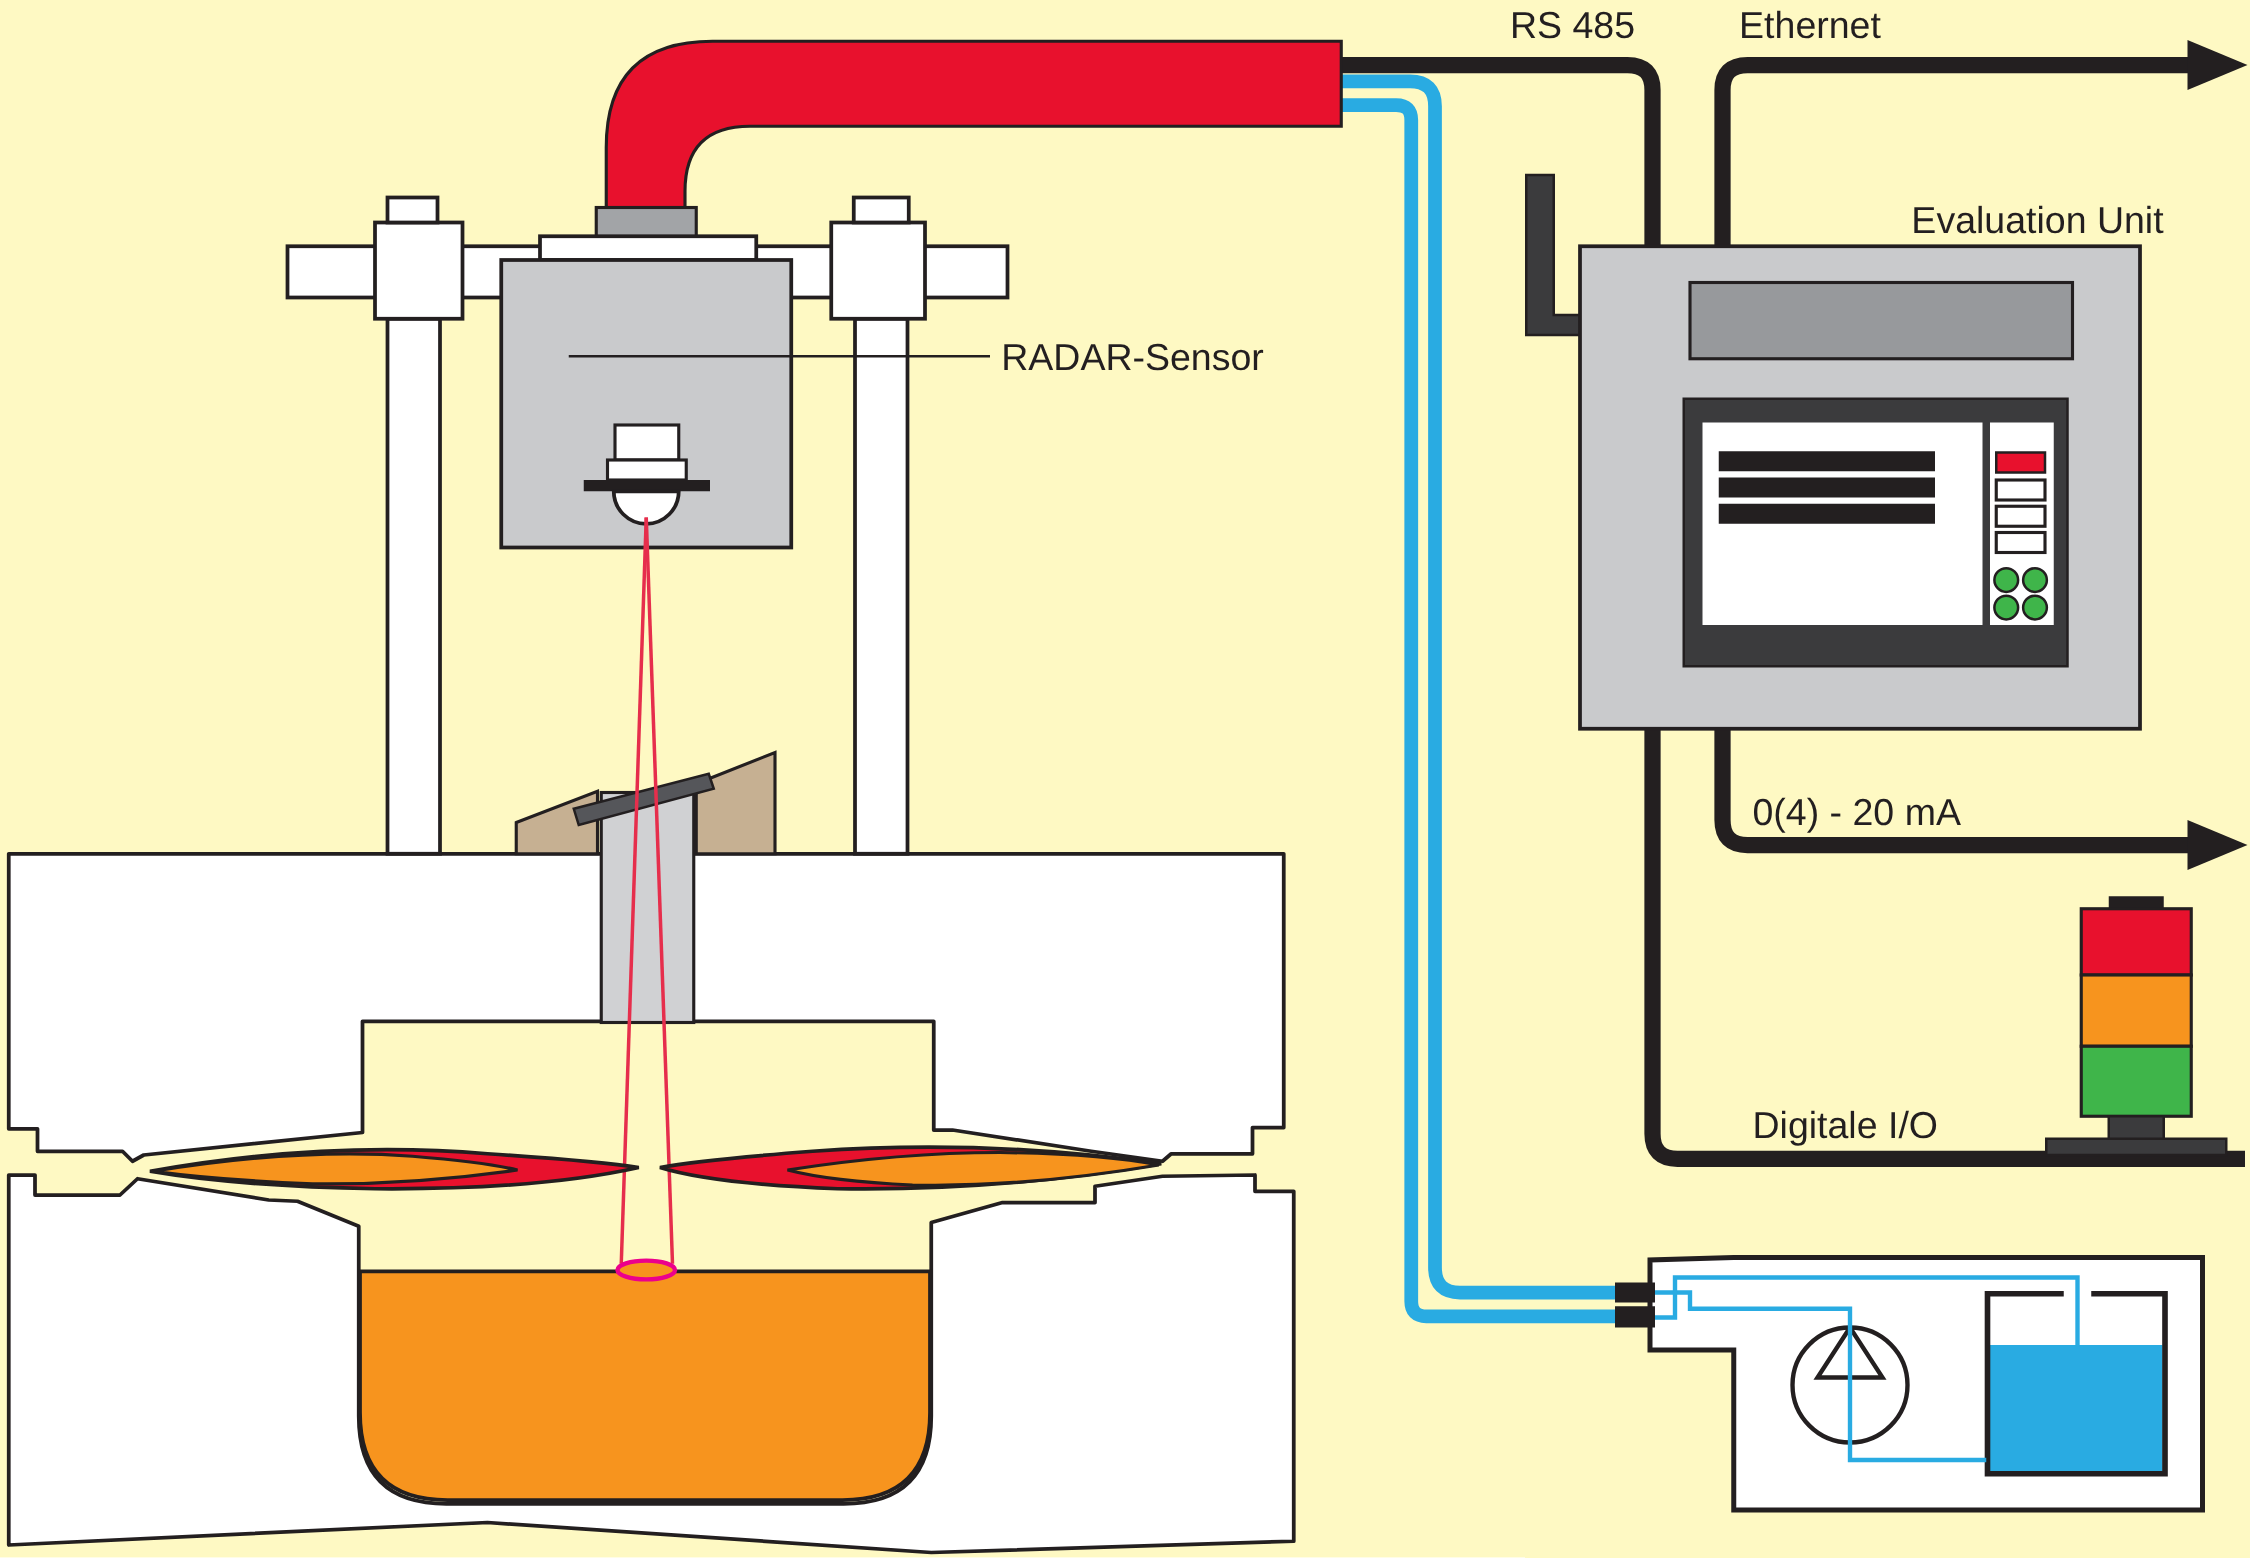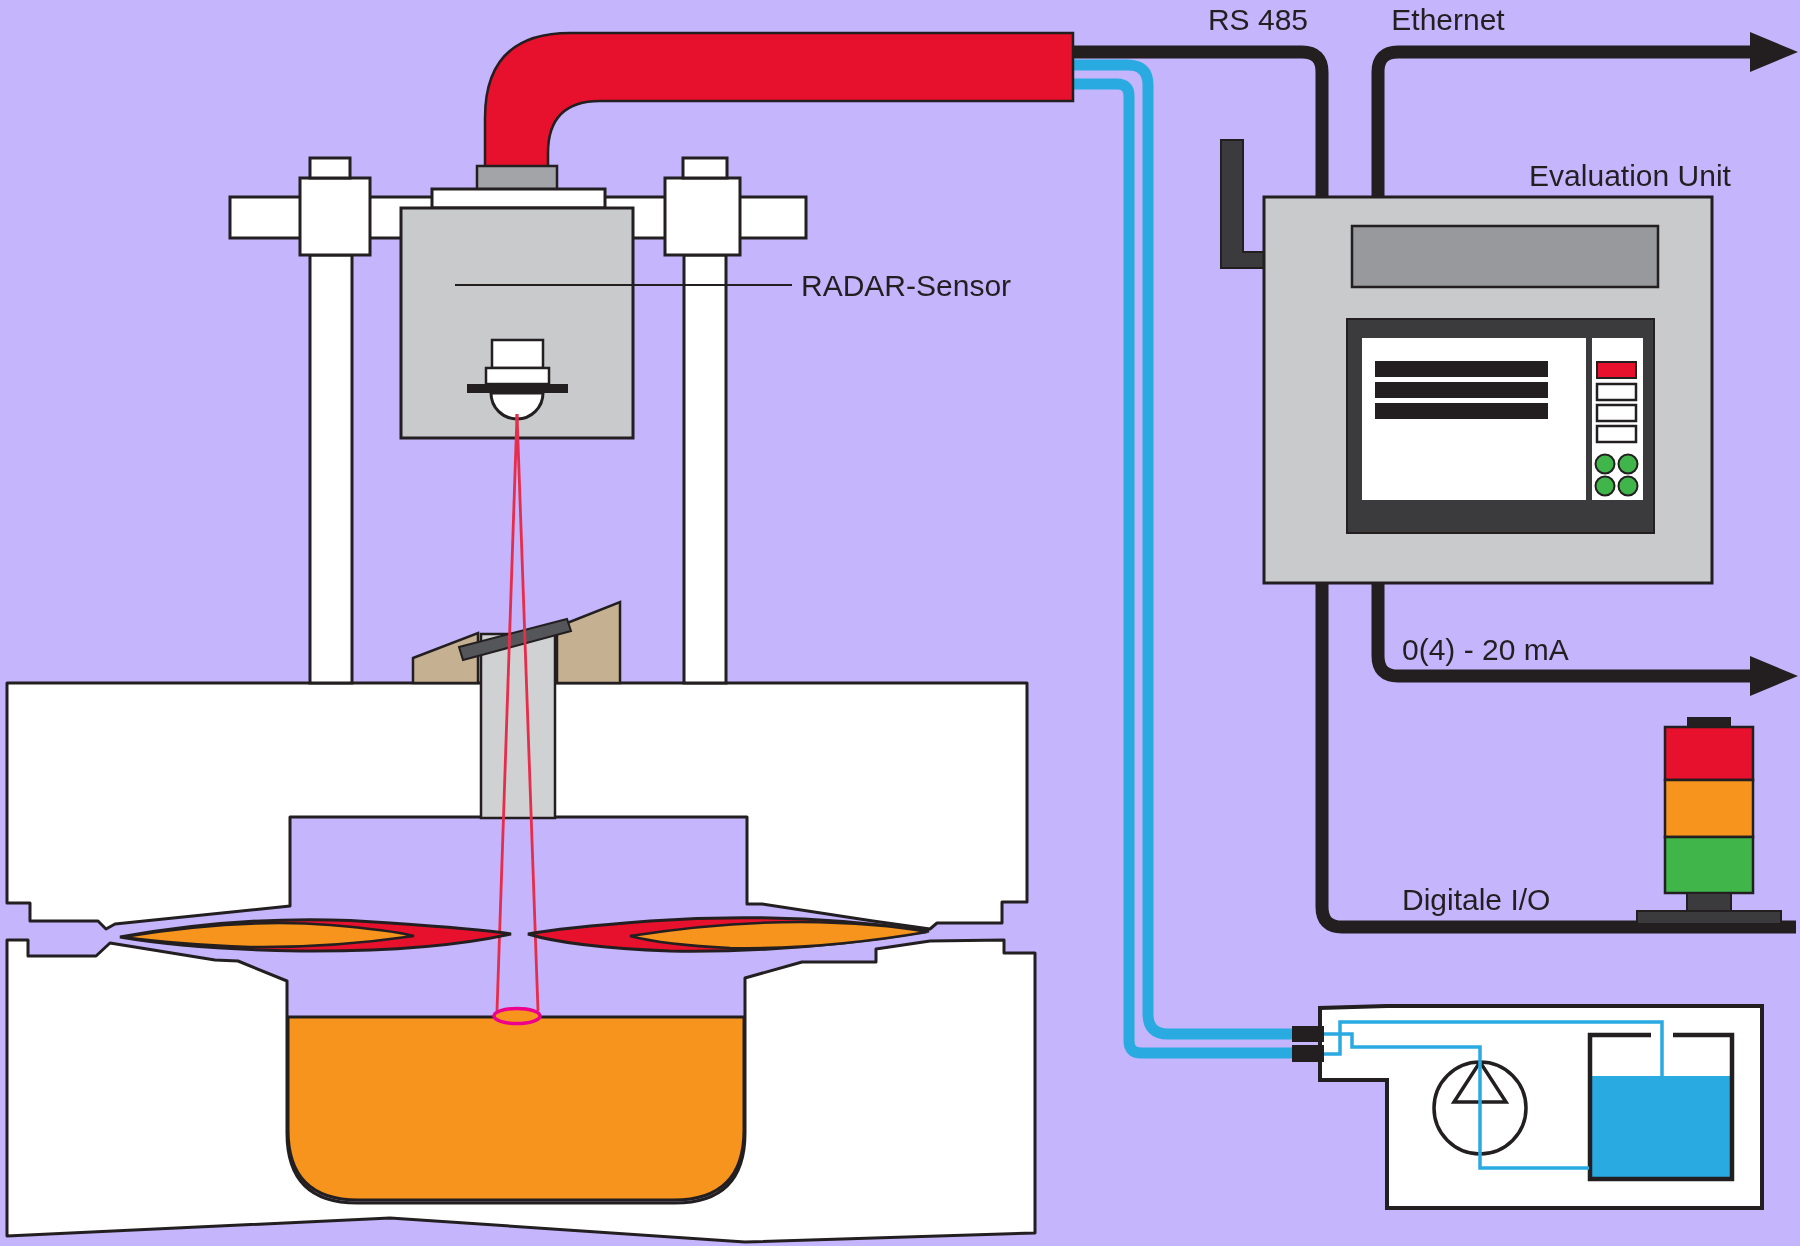--- a/index.html
+++ b/index.html
@@ -1,16 +1,16 @@
 <!DOCTYPE html>
 <html><head>
 <meta charset="utf-8">
 <style>
   html,body{margin:0;padding:0;background:#ffffff;}
-  .stage{position:relative;width:1800px;height:1246px;background:#c4b5fd;overflow:hidden;}
+  .stage{position:relative;width:1800px;height:1246px;background:#fef9c3;overflow:hidden;}
   svg{display:block;}
   .lbl{font-family:"Liberation Sans",sans-serif;font-size:30px;fill:#231f20;}
   .lbl.mid{text-anchor:middle;}
 </style>
 </head>
 <body>
 
 <div class="stage">
 <svg width="1800" height="1246" viewBox="0 0 1800 1246">
 

